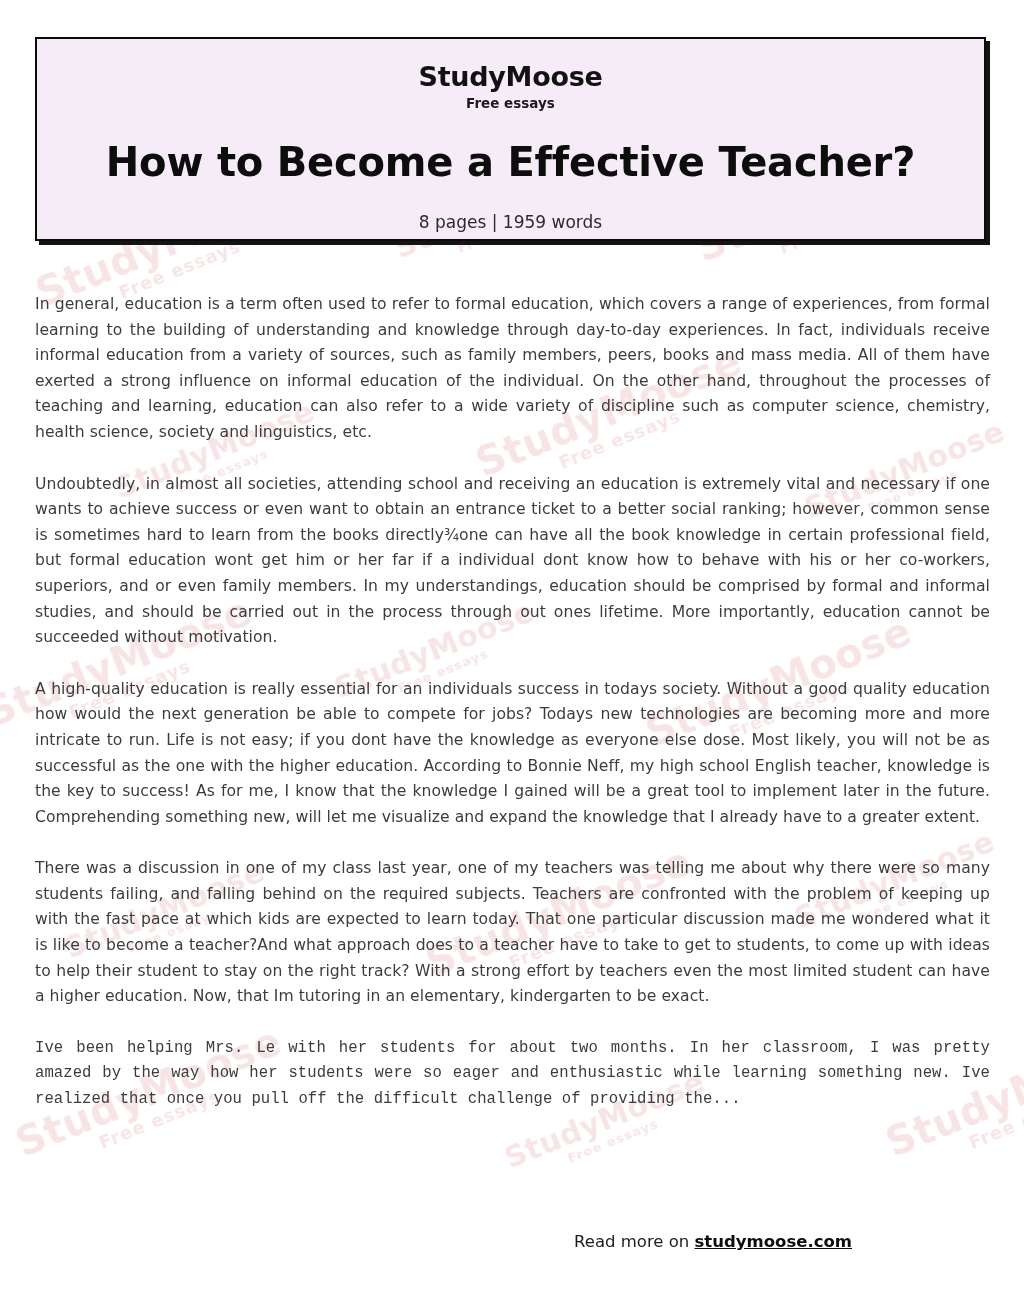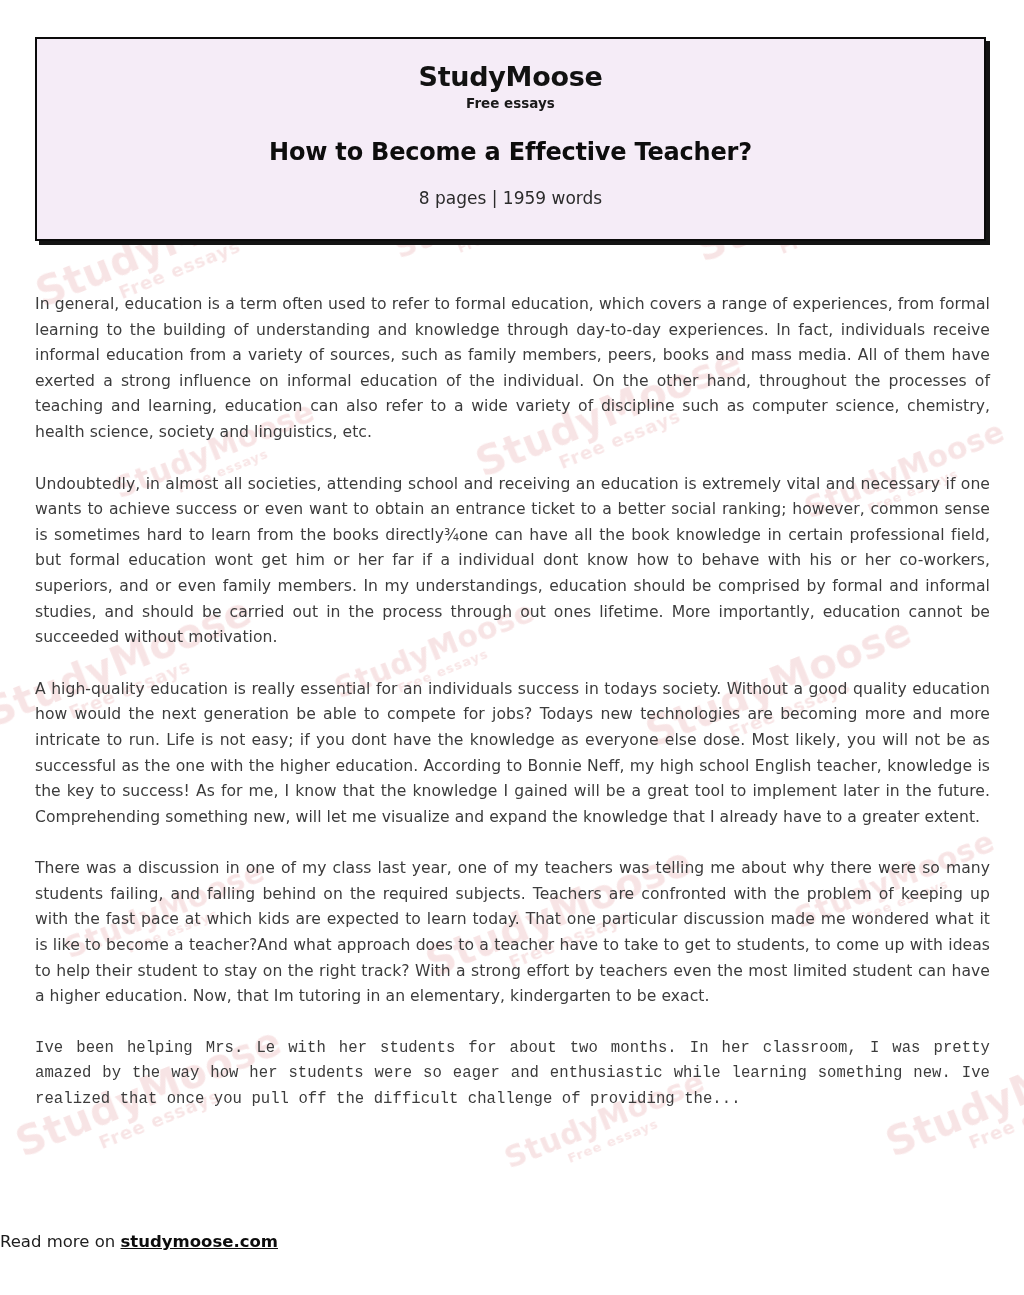--- a/index.html
+++ b/index.html
@@ -68,21 +68,21 @@
   }
   .brand-tagline {
     margin-top: 3px;
     font-size: 13.5px;
     font-weight: bold;
     color: #1b1b1b;
     letter-spacing: 0px;
   }
   .doc-title {
     margin-top: 27px;
-    font-size: 24px;
+    font-size: 40px;
     font-weight: bold;
     color: #0d0d0d;
     letter-spacing: -0.2px;
     line-height: 1.2;
   }
   .doc-meta {
     margin-top: 22px;
     font-size: 17px;
     color: #2b2b2b;
     font-weight: normal;
@@ -106,21 +106,21 @@
     letter-spacing: 0.05px;
   }
   .content p:last-child { margin-bottom: 0; font-family: Liberation Mono, monospace; }
 
   
   .footer {
     position: absolute;
     left: 0;
     top: 1232px;
     width: 852px;
-    text-align: left;
+    text-align: right;
     z-index: 3;
     font-size: 16.5px;
     color: #1d1d1d;
   }
   .footer .domain {
     font-weight: bold;
     text-decoration: underline;
     color: #0d0d0d;
   }
 </style>

